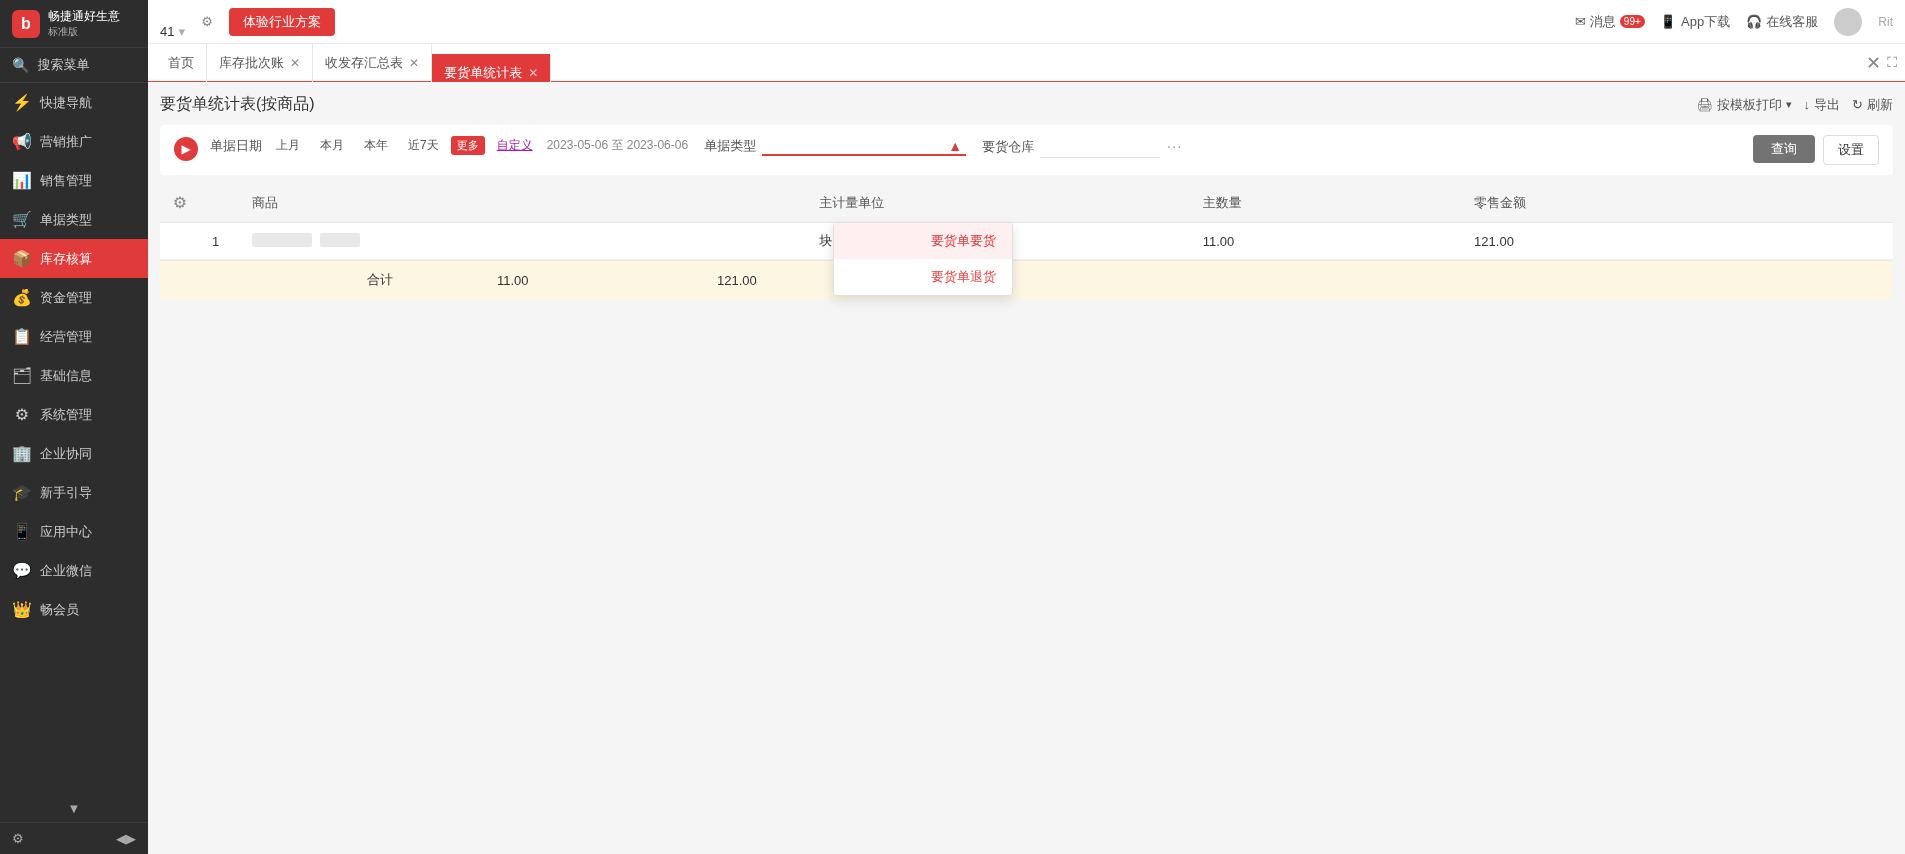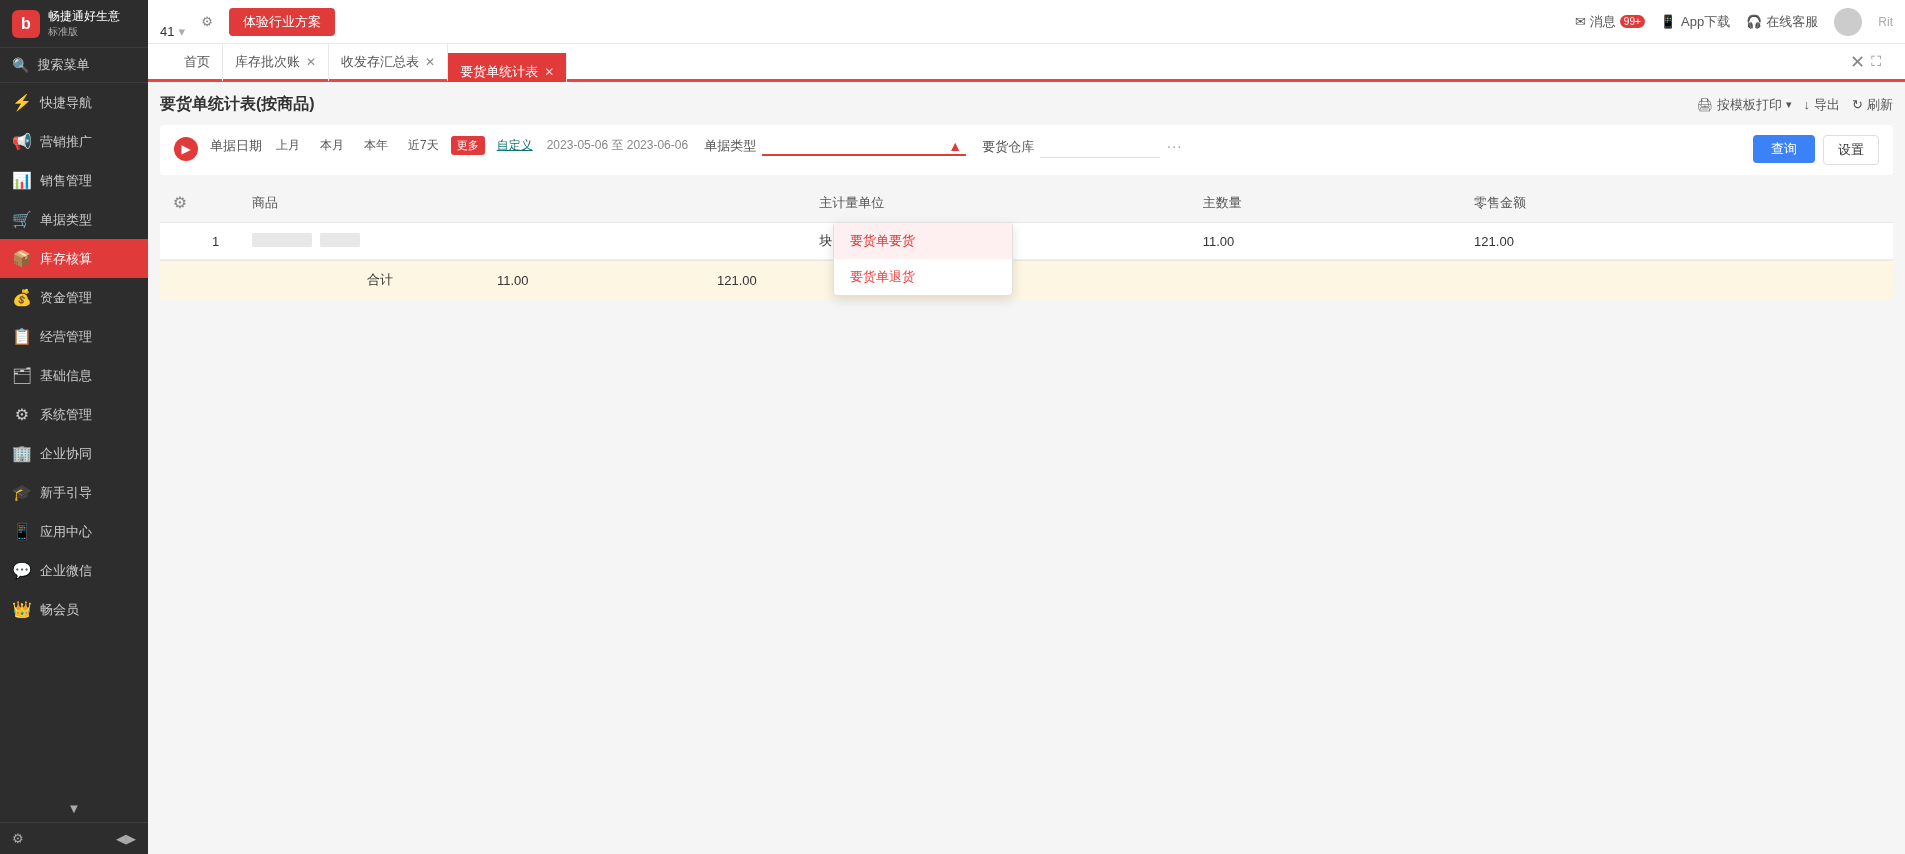--- a/index.html
+++ b/index.html
@@ -161,22 +161,22 @@
       background: #ccc;
       border-radius: 50%;
     }
 
     
     .tab-bar {
       background: #fff;
       height: 38px;
       display: flex;
       align-items: center;
-      border-bottom: 3px solid #ef4444;
-      padding: 0 24px;
+      border-bottom: 1px solid #ef4444;
+      padding: 0 8px;
     }
     .tab-item {
       display: flex;
       align-items: center;
       padding: 0 12px;
       height: 38px;
       font-size: 13px;
       color: #555;
       cursor: pointer;
       border-right: 1px solid #e8e8e8;
@@ -211,21 +211,21 @@
       position: relative;
     }
     .page-title-bar {
       display: flex;
       align-items: center;
       justify-content: space-between;
       margin-bottom: 10px;
     }
     .page-title {
       font-size: 16px;
-      font-weight: bold;
+      font-weight: normal;
       color: #333;
     }
     .page-actions {
       display: flex;
       align-items: center;
       gap: 12px;
       font-size: 13px;
       color: #555;
     }
     .page-actions .action-item {
@@ -284,21 +284,21 @@
       align-items: center;
       gap: 4px;
     }
     .date-btn {
       padding: 2px 8px;
       font-size: 12px;
       color: #555;
       cursor: pointer;
       border-radius: 3px;
     }
-    .date-btn.custom { color: #0f766e; text-decoration: underline; }
+    .date-btn.custom { color: #a21caf; text-decoration: underline; }
     .date-btn.more {
       background: #e03a3a;
       color: #fff;
       padding: 2px 6px;
       border-radius: 3px;
       font-size: 11px;
     }
     .date-range {
       font-size: 12px;
       color: #888;
@@ -342,21 +342,21 @@
     }
 
     
     .filter-actions {
       display: flex;
       align-items: flex-start;
       gap: 8px;
       flex-shrink: 0;
     }
     .btn-query {
-      background: #3b82f6;
+      background: #737373;
       color: #fff;
       border: none;
       padding: 5px 18px;
       border-radius: 4px;
       font-size: 13px;
       cursor: pointer;
     }
     .btn-settings {
       background: #fff;
       color: #333;
@@ -371,20 +371,21 @@
     .dropdown-overlay {
       position: absolute;
       top: 140px;
       left: 685px;
       z-index: 100;
       background: #fff;
       border: 1px solid #e0e0e0;
       border-radius: 4px;
       box-shadow: 0 4px 12px rgba(0,0,0,0.12);
       min-width: 180px;
+      text-align: right;
     }
     .dropdown-item {
       padding: 9px 16px;
       font-size: 13px;
       color: #ef4444;
       cursor: pointer;
     }
     .dropdown-item.selected { background: #fef0f0; color: #e03a3a; }
 
     

